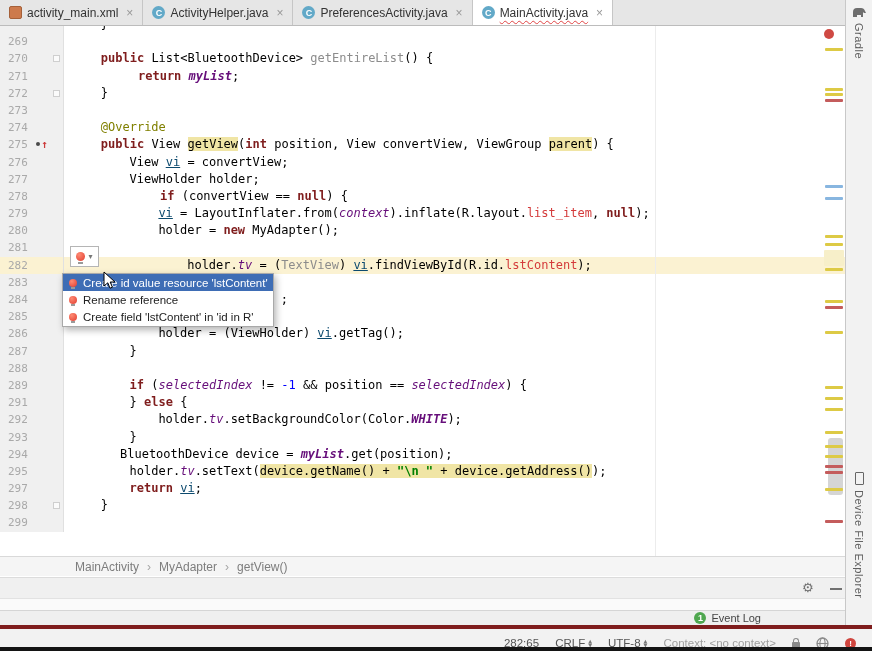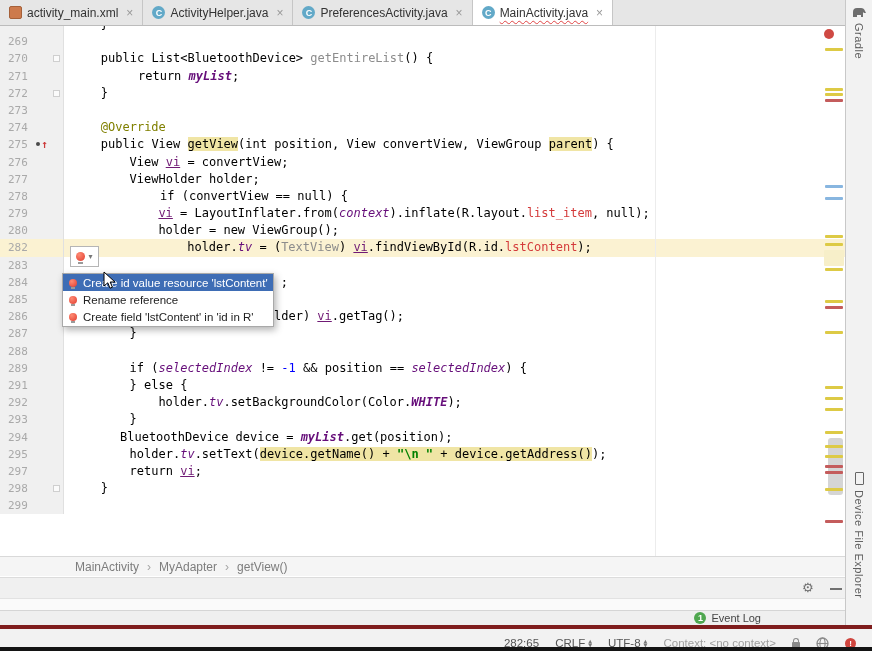--- a/index.html
+++ b/index.html
@@ -27,25 +27,25 @@
        font-size:12px;white-space:pre;}
   .num{flex:0 0 34px;padding-left:8px;box-sizing:border-box;background:#f0f0f0;color:#a9a9a9;font-size:11px;}
   .gic{flex:0 0 16px;background:#f0f0f0;text-align:center;}
   .fld{flex:0 0 14px;background:#f0f0f0;border-right:1px solid #e0e0e0;box-sizing:border-box;text-align:center;}
   .code{flex:1 1 auto;}
   .row.cur .num,.row.cur .gic,.row.cur .fld,.row.cur .code{background:#fbf2d2;}
   .odot{display:inline-block;width:4px;height:4px;background:#4a4a4a;border-radius:50%;vertical-align:2px;margin-right:1px;}
   .oarr{color:#cc3b3b;font-weight:bold;font-size:11px;}
   .foldbox{display:inline-block;width:7px;height:7px;border:1px solid #cfcfcf;background:#fbfbfb;margin-top:5px;box-sizing:border-box;}
   
-  .tk-k{color:#000000;font-weight:normal;}
+  .tk-k{color:#7f1d1d;font-weight:bold;}
   .tk-p{color:#000;}
   .tk-f{color:#660e7a;font-style:italic;}
   .tk-sf{color:#660e7a;font-style:italic;font-weight:bold;}
-  .tk-u{color:#701a75;text-decoration:underline;}
+  .tk-u{color:#0c4a6e;text-decoration:underline;}
   .tk-e{color:#d43b3b;}
   .tk-g{color:#8c8c8c;}
   .tk-a{color:#808000;}
   .tk-n2{color:#0000ff;}
   .tk-hp{color:#000;background:#f0e5a5;}
   .tk-hs{color:#008000;font-weight:bold;background:#f0e5a5;}
   
   .stripe{position:absolute;right:27px;top:26px;width:23px;height:530px;pointer-events:none;}
   .stripe-err{position:absolute;left:2px;top:3px;width:10px;height:10px;border-radius:50%;background:#cf4943;
        color:#fff;font-size:7px;font-weight:bold;text-align:center;line-height:10px;}
@@ -138,21 +138,22 @@
       <div class="row"><span class="num">270</span><span class="gic"></span><span class="fld"><span class="foldbox"></span></span><span class="code" style="padding-left: 36.8px;"><span class="tk-k">public </span><span class="tk-p">List&lt;BluetoothDevice&gt; </span><span class="tk-g">getEntireList</span><span class="tk-p">() {</span></span></div>
       <div class="row"><span class="num">271</span><span class="gic"></span><span class="fld"></span><span class="code" style="padding-left: 74px;"><span class="tk-k">return </span><span class="tk-sf">myList</span><span class="tk-p">;</span></span></div>
       <div class="row"><span class="num">272</span><span class="gic"></span><span class="fld"><span class="foldbox"></span></span><span class="code" style="padding-left: 36.8px;"><span class="tk-p">}</span></span></div>
       <div class="row"><span class="num">273</span><span class="gic"></span><span class="fld"></span><span class="code" style="padding-left: 8px;"></span></div>
       <div class="row"><span class="num">274</span><span class="gic"></span><span class="fld"></span><span class="code" style="padding-left: 36.8px;"><span class="tk-a">@Override</span></span></div>
       <div class="row"><span class="num">275</span><span class="gic"><span class="odot"></span><span class="oarr">↑</span></span><span class="fld"></span><span class="code" style="padding-left: 36.8px;"><span class="tk-k">public </span><span class="tk-p">View </span><span class="tk-hp">getView</span><span class="tk-p">(</span><span class="tk-k">int</span><span class="tk-p"> position, View convertView, ViewGroup </span><span class="tk-hp">parent</span><span class="tk-p">) {</span></span></div>
       <div class="row"><span class="num">276</span><span class="gic"></span><span class="fld"></span><span class="code" style="padding-left: 65.6px;"><span class="tk-p">View </span><span class="tk-u">vi</span><span class="tk-p"> = convertView;</span></span></div>
       <div class="row"><span class="num">277</span><span class="gic"></span><span class="fld"></span><span class="code" style="padding-left: 65.6px;"><span class="tk-p">ViewHolder holder;</span></span></div>
       <div class="row"><span class="num">278</span><span class="gic"></span><span class="fld"></span><span class="code" style="padding-left: 96px;"><span class="tk-k">if</span><span class="tk-p"> (convertView == </span><span class="tk-k">null</span><span class="tk-p">) {</span></span></div>
       <div class="row"><span class="num">279</span><span class="gic"></span><span class="fld"></span><span class="code" style="padding-left: 94.4px;"><span class="tk-u">vi</span><span class="tk-p"> = LayoutInflater.from(</span><span class="tk-f">context</span><span class="tk-p">).inflate(R.layout.</span><span class="tk-e">list_item</span><span class="tk-p">, </span><span class="tk-k">null</span><span class="tk-p">);</span></span></div>
-      <div class="row"><span class="num">280</span><span class="gic"></span><span class="fld"></span><span class="code" style="padding-left: 94.4px;"><span class="tk-p">holder = </span><span class="tk-k">new</span><span class="tk-p"> ViewGroup();</span></span></div>
+      <div class="row"><span class="num">280</span><span class="gic"></span><span class="fld"></span><span class="code" style="padding-left: 94.4px;"><span class="tk-p">holder = </span><span class="tk-k">new</span><span class="tk-p"> MyAdapter();</span></span></div>
+      <div class="row"><span class="num">281</span><span class="gic"></span><span class="fld"></span><span class="code" style="padding-left: 8px;"></span></div>
       <div class="row cur"><span class="num">282</span><span class="gic"></span><span class="fld"></span><span class="code" style="padding-left: 123.2px;"><span class="tk-p">holder.</span><span class="tk-f">tv</span><span class="tk-p"> = (</span><span class="tk-g">TextView</span><span class="tk-p">) </span><span class="tk-u">vi</span><span class="tk-p">.findViewById(R.id.</span><span class="tk-e">lstContent</span><span class="tk-p">);</span></span></div>
       <div class="row"><span class="num">283</span><span class="gic"></span><span class="fld"></span><span class="code" style="padding-left: 8px;"></span></div>
       <div class="row"><span class="num">284</span><span class="gic"></span><span class="fld"></span><span class="code" style="padding-left: 216.8px;"><span class="tk-p">;</span></span></div>
       <div class="row"><span class="num">285</span><span class="gic"></span><span class="fld"></span><span class="code" style="padding-left: 65.6px;"><span class="tk-p">} </span><span class="tk-k">else</span><span class="tk-p"> {</span></span></div>
       <div class="row"><span class="num">286</span><span class="gic"></span><span class="fld"></span><span class="code" style="padding-left: 94.4px;"><span class="tk-p">holder = (ViewHolder) </span><span class="tk-u">vi</span><span class="tk-p">.getTag();</span></span></div>
       <div class="row"><span class="num">287</span><span class="gic"></span><span class="fld"></span><span class="code" style="padding-left: 65.6px;"><span class="tk-p">}</span></span></div>
       <div class="row"><span class="num">288</span><span class="gic"></span><span class="fld"></span><span class="code" style="padding-left: 8px;"></span></div>
       <div class="row"><span class="num">289</span><span class="gic"></span><span class="fld"></span><span class="code" style="padding-left: 65.6px;"><span class="tk-k">if</span><span class="tk-p"> (</span><span class="tk-f">selectedIndex</span><span class="tk-p"> != </span><span class="tk-n2">-1</span><span class="tk-p"> &amp;&amp; position == </span><span class="tk-f">selectedIndex</span><span class="tk-p">) {</span></span></div>
       <div class="row"><span class="num">291</span><span class="gic"></span><span class="fld"></span><span class="code" style="padding-left: 65.6px;"><span class="tk-p">} </span><span class="tk-k">else</span><span class="tk-p"> {</span></span></div>
       <div class="row"><span class="num">292</span><span class="gic"></span><span class="fld"></span><span class="code" style="padding-left: 94.4px;"><span class="tk-p">holder.</span><span class="tk-f">tv</span><span class="tk-p">.setBackgroundColor(Color.</span><span class="tk-sf">WHITE</span><span class="tk-p">);</span></span></div>

